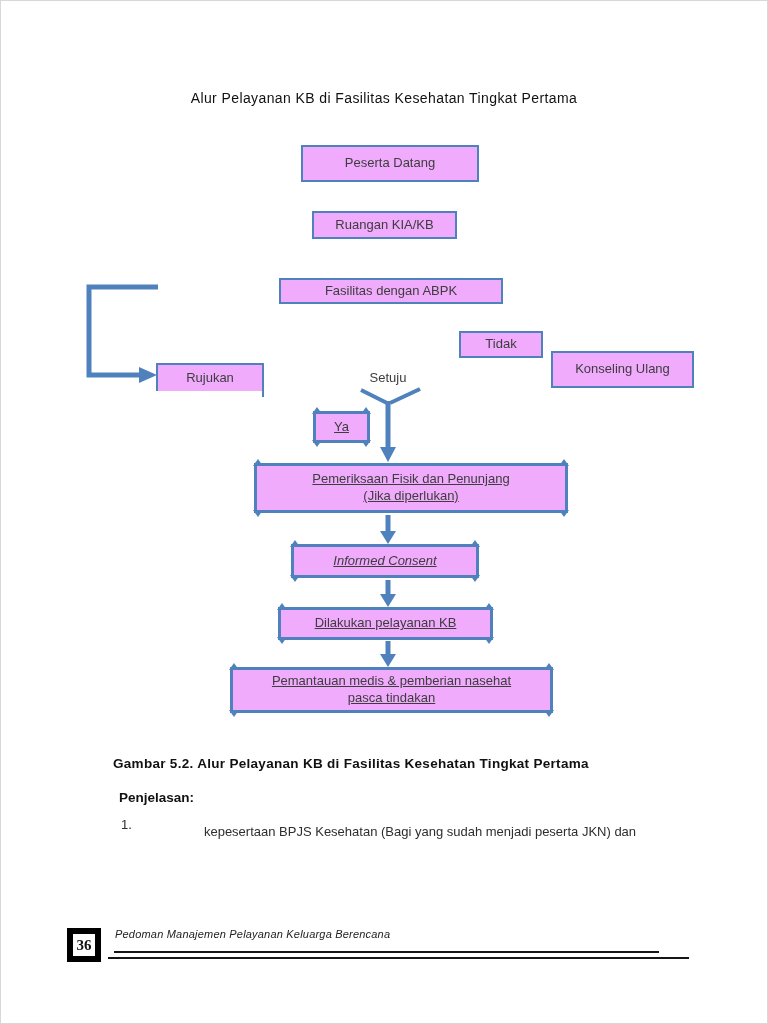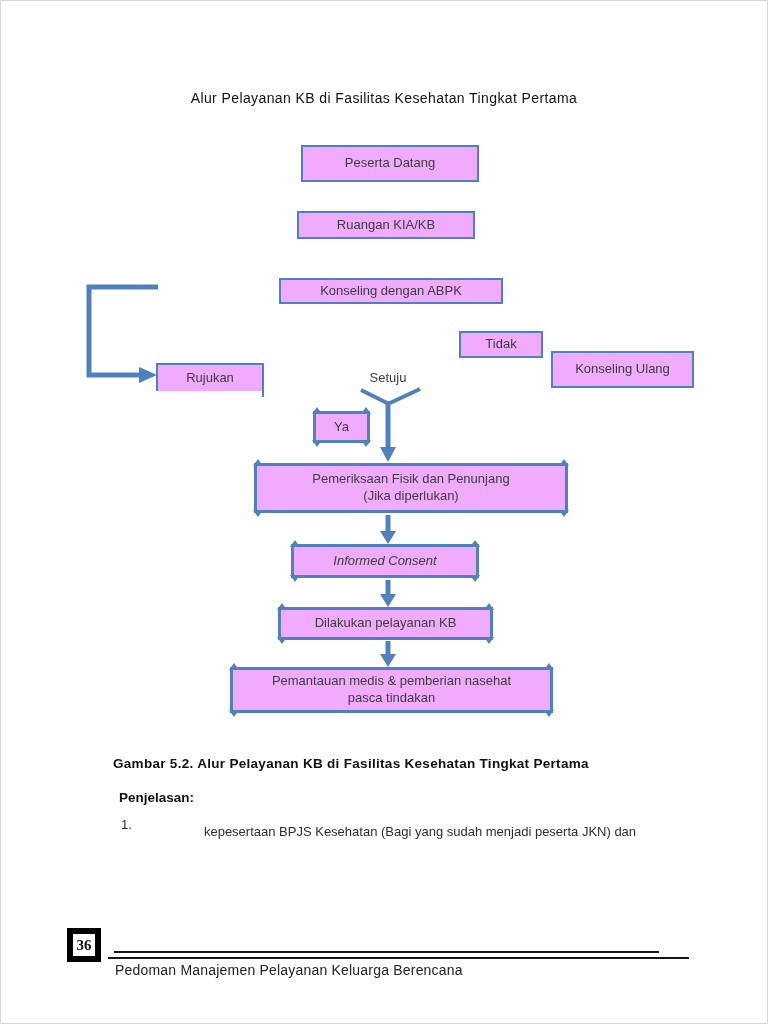--- a/index.html
+++ b/index.html
@@ -7,21 +7,21 @@
     position:relative;width:768px;height:1024px;background:#ffffff;
     font-family:"Liberation Sans",sans-serif;color:#2e2e2e;overflow:hidden;
     box-sizing:border-box;border:1px solid #d8d8d8;
   }
   
   .box{
     position:absolute;box-sizing:border-box;background:#f0abfc;
     border:2px solid #4f81bd;display:flex;align-items:center;justify-content:center;
     font-size:13px;color:#3d3d3d;text-align:center;line-height:1.3;
   }
-  .box.thick{border-width:3px;}
+  .box.thick{border-width:3px;text-decoration:underline;}
   .box .two{display:block;}
   .box .two span{display:block;}
   
   .tk{position:absolute;width:0;height:0;border-left:5px solid transparent;border-right:5px solid transparent;}
   .tk.up{border-bottom:7px solid #4f81bd;}
   .tk.dn{border-top:7px solid #4f81bd;}
   .tk.tl{top:-7px;left:-4px;}
   .tk.tr{top:-7px;right:-4px;}
   .tk.bl{bottom:-7px;left:-4px;}
   .tk.br{bottom:-7px;right:-4px;}
@@ -52,21 +52,21 @@
   }
   .item-text .l1{text-align:justify;text-align-last:justify;}
   .item-text .l2{text-align:center;}
   
   .pagenum{
     position:absolute;top:927px;left:66px;width:34px;height:34px;
     box-sizing:border-box;border:6px solid #000000;
     display:flex;align-items:center;justify-content:center;
     font-family:"Liberation Serif",serif;font-size:15px;font-weight:700;color:#111;
   }
-  .runtitle{position:absolute;top:961px;left:114px;font-size:14px;color:#222;letter-spacing:.2px;}
+  .runtitle{position:absolute;top:927px;left:114px;font-size:11px;color:#222;letter-spacing:.2px;font-style:italic;}
   .fline{position:absolute;height:2px;background:#151515;}
   .fline.one{top:950px;left:113px;width:545px;}
   .fline.two{top:956px;left:107px;width:581px;}
   svg{position:absolute;top:0;left:0;pointer-events:none;}
 </style>
 </head>
 <body>
 
 <div class="page">
 
@@ -94,26 +94,26 @@
     <g>
       <path d="M387 640 V654" fill="none" stroke="#4f81bd" stroke-width="5"></path>
       <polygon points="379,653 395,653 387,666" fill="#4f81bd"></polygon>
     </g>
   </svg>
 
   <div class="box" style="left:300px;top:144px;width:178px;height:37px;">
     <span>Peserta Datang</span>
   </div>
 
-  <div class="box" style="left:296px;top:210px;width:178px;height:28px;">
+  <div class="box" style="left:311px;top:210px;width:145px;height:28px;">
     <span>Ruangan KIA/KB</span>
   </div>
 
   <div class="box" style="left:278px;top:277px;width:224px;height:26px;">
-    <span>Konseling dengan ABPK</span>
+    <span>Fasilitas dengan ABPK</span>
   </div>
 
   <div class="box" style="left:458px;top:330px;width:84px;height:27px;">
     <span>Tidak</span>
   </div>
 
   <div class="box" style="left:550px;top:350px;width:143px;height:37px;">
     <span>Konseling Ulang</span>
   </div>
 

